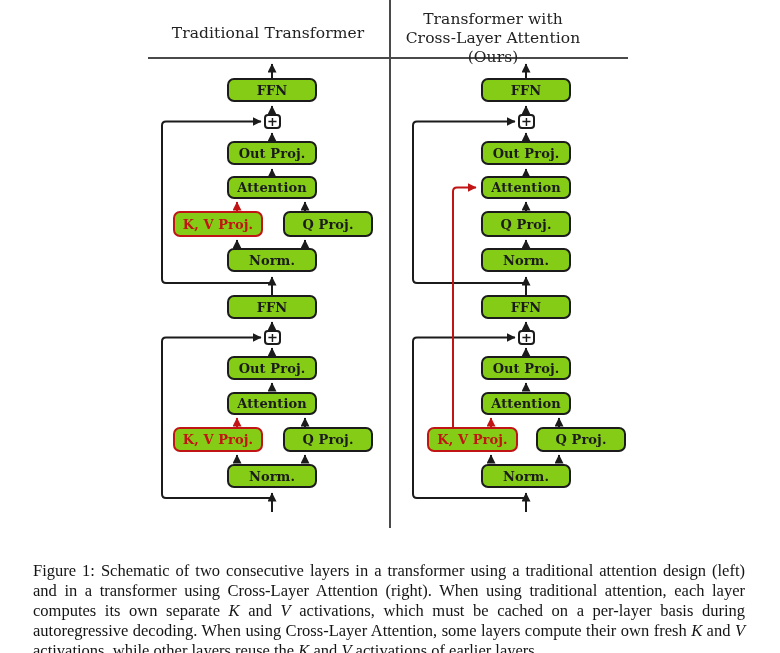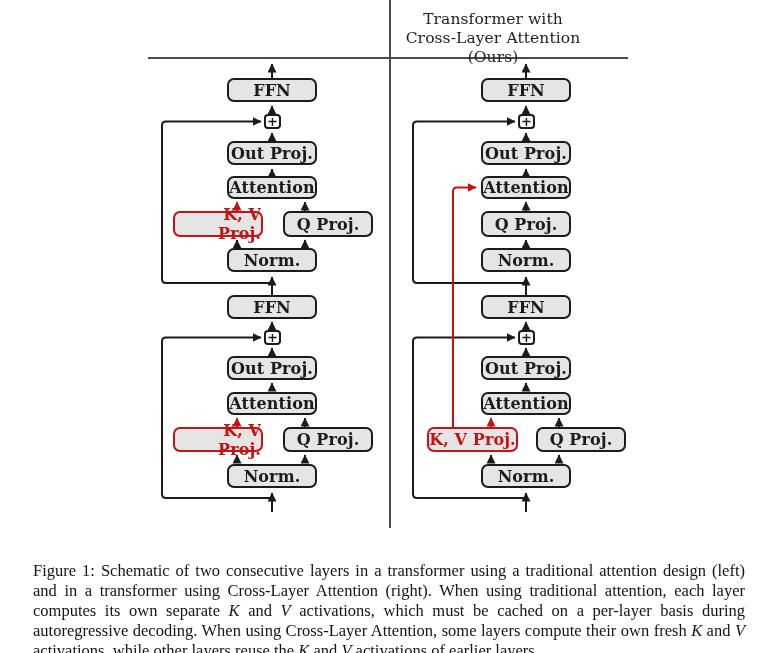--- a/index.html
+++ b/index.html
@@ -8,24 +8,24 @@
     font-family:"DejaVu Serif", serif;color:#1b1b1b;
   }
   .wires{position:absolute;left:0;top:0;z-index:1;}
   .panel-title{
     position:absolute;z-index:3;text-align:center;font-size:15.5px;line-height:19px;
     color:#222;white-space:pre-line;letter-spacing:.1px;
   }
   .hrule{position:absolute;height:2px;background:#4a4a4a;z-index:2;}
   .vdivider{position:absolute;width:2px;background:#4a4a4a;z-index:2;}
   .nbox{
-    position:absolute;z-index:4;box-sizing:border-box;background:#e5e5e5;
+    position:absolute;z-index:4;box-sizing:border-box;background:#84cc16;
     border:2.2px solid #1b1b1b;border-radius:7px;
     display:flex;align-items:center;justify-content:center;
-    font-weight:bold;font-size:16px;letter-spacing:.1px;
+    font-weight:bold;font-size:13px;letter-spacing:.1px;
   }
   .nbox.red{border-color:#c11414;color:#c11414;text-align:right;}
   .plusbox{
     position:absolute;z-index:4;box-sizing:border-box;background:#ffffff;
     border:2px solid #1b1b1b;border-radius:4px;
     display:flex;align-items:center;justify-content:center;
     font-weight:bold;font-size:13px;line-height:1;padding-bottom:1px;
   }
   .caption{
     position:absolute;left:33px;top:544px;width:712px;z-index:3;
@@ -90,20 +90,21 @@
       <path d="M559,463 L559,455" marker-end="url(#ab)"></path>
       <path d="M526,512 L526,493" marker-end="url(#ab)"></path>
       <path d="M526,498 L417,498 Q413,498 413,494 L413,341.5 Q413,337.5 417,337.5 L515,337.5" marker-end="url(#ab)"></path>
     </g>
     <g stroke="#c11414" stroke-width="2" fill="none">
       <path d="M491,427 L491,418" marker-end="url(#ar)"></path>
       <path d="M453,428 L453,191.5 Q453,187.5 457,187.5 L476,187.5" marker-end="url(#ar)"></path>
     </g>
   </svg>
 
+  <div class="panel-title" style="left:148px;top:24px;width:240px;">Traditional Transformer</div>
   <div class="panel-title" style="left:383px;top:10px;width:220px;">Transformer with
 Cross-Layer Attention (Ours)</div>
   <div class="hrule" style="left:148px;top:57px;width:480px;"></div>
   <div class="vdivider" style="left:389px;top:0;height:528px;"></div>
 
   <div class="nbox" style="left:227px;top:78px;width:90px;height:24px;">FFN</div>
   <div class="plusbox" style="left:264px;top:114px;width:17px;height:15px;">+</div>
   <div class="nbox" style="left:227px;top:141px;width:90px;height:24px;">Out Proj.</div>
   <div class="nbox" style="left:227px;top:176px;width:90px;height:23px;">Attention</div>
   <div class="nbox red" style="left:173px;top:211px;width:90px;height:26px;">K, V Proj.</div>

